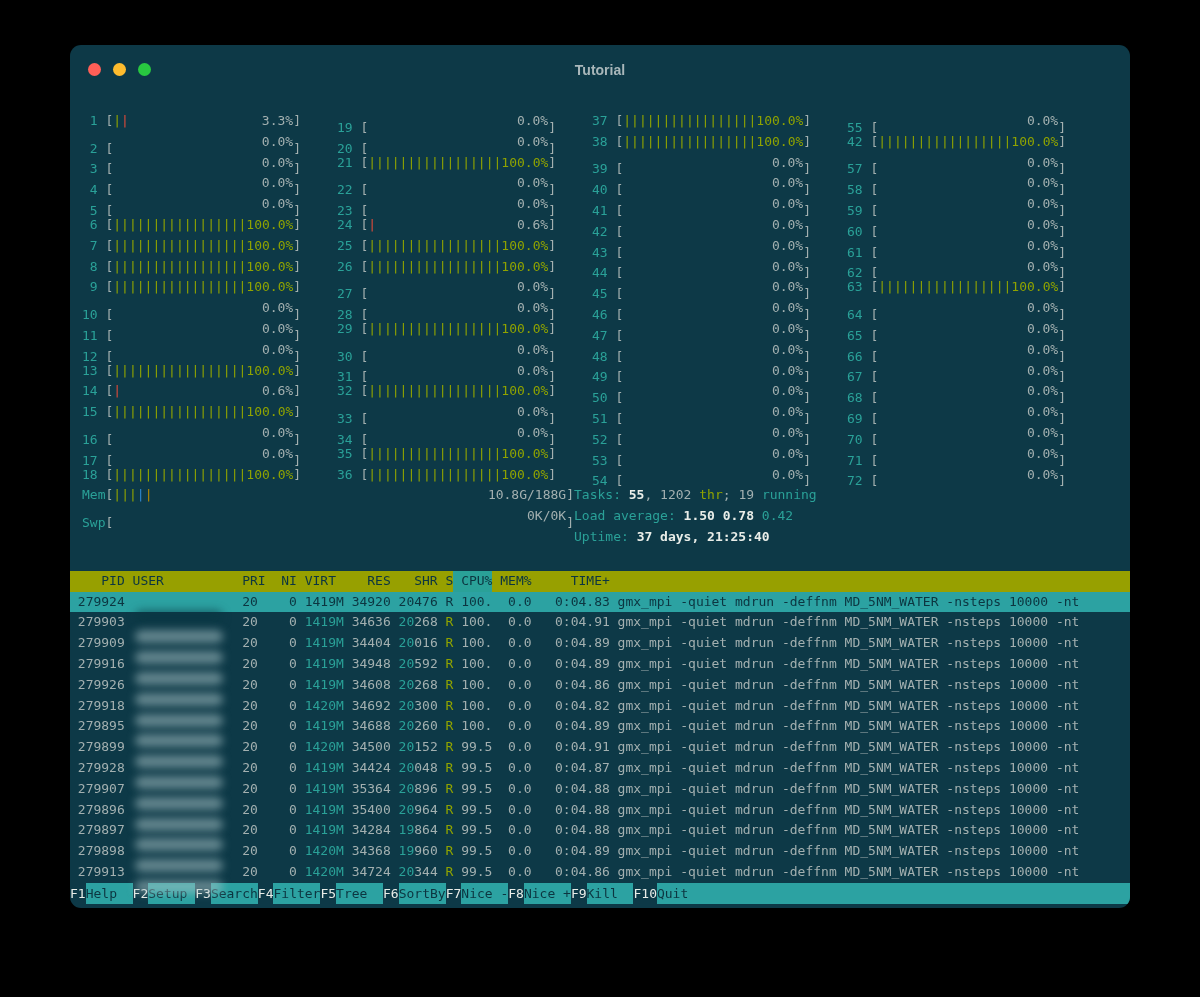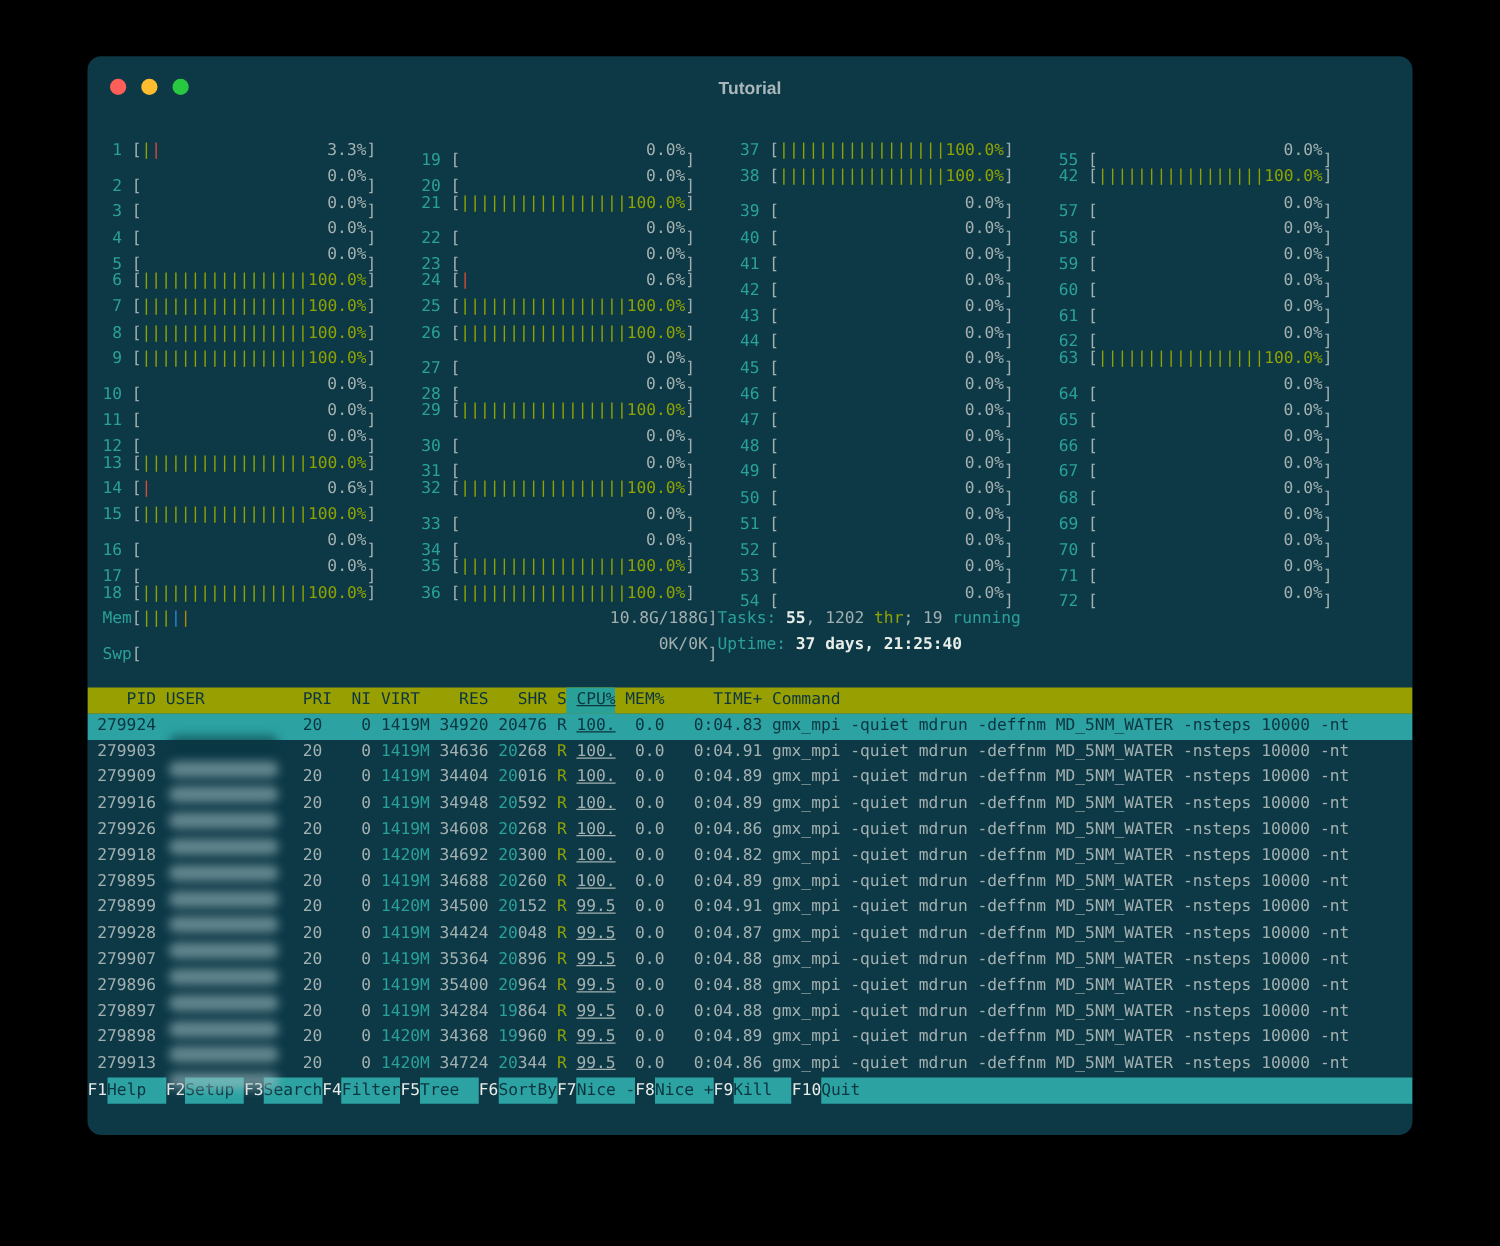--- a/index.html
+++ b/index.html
@@ -73,21 +73,21 @@
   .phead span{color:var(--dark-on-accent);}
   .phead .col-cpu{background:var(--cyan);}
   .col-pid{display:inline-block;width:7ch;text-align:right;flex:none;}
   .col-user{display:inline-block;width:13ch;margin-left:1ch;position:relative;flex:none;}
   .col-pri{display:inline-block;width:3ch;margin-left:1ch;text-align:left;flex:none;}
   .col-ni{display:inline-block;width:3ch;margin-left:1ch;text-align:right;flex:none;}
   .col-virt{display:inline-block;width:5ch;margin-left:1ch;text-align:left;flex:none;}
   .col-res{display:inline-block;width:5ch;margin-left:1ch;text-align:right;flex:none;}
   .col-shr{display:inline-block;width:5ch;margin-left:1ch;text-align:right;flex:none;}
   .col-s{display:inline-block;width:1ch;margin-left:1ch;flex:none;}
-  .col-cpu{display:inline-block;width:4ch;padding-left:1ch;text-align:right;flex:none;text-decoration:underline;}
+  .col-cpu{display:inline-block;width:4ch;padding-left:1ch;text-align:right;flex:none;}
   .col-mem{display:inline-block;width:4ch;margin-left:1ch;text-align:right;flex:none;}
   .col-time{display:inline-block;width:9ch;margin-left:1ch;text-align:right;flex:none;}
   .col-cmd{margin-left:1ch;flex:1;overflow:hidden;}
   .prow.selected{background:var(--sel);}
   .prow.selected span{color:var(--dark-on-accent) !important;}
   .user-blob{position:absolute;left:2px;top:4px;width:88px;height:13px;border-radius:7px;
     background:rgba(170,197,200,0.55);filter:blur(4px);}
   .prow.selected .user-blob{background:rgba(8,55,66,0.55);}
   
   .fbar{display:flex;height:21px;line-height:21px;margin-top:0;}
@@ -631,40 +631,40 @@
         </div>
         <div class="mem-row">
           <span class="mem-label">Swp</span>
             <span class="bracket">[</span>
             <span class="mem-inner"><span id="swp-bars"></span><span class="c-dim">0K/0K</span></span>
             <span class="bracket">]</span>
         </div>
       </div>
       <div class="bottom-right">
         <div class="info-line" id="line-tasks"><span class="c-cyan">Tasks: </span><span class="c-bold">55</span><span class="c-dim">, </span><span class="c-dim">1202 </span><span class="c-green">thr</span><span class="c-dim">; </span><span class="c-dim">19 </span><span class="c-cyan">running</span></div>
+        <div class="info-line" id="line-load"><span class="c-cyan">Load average: </span><span class="c-bold">1.50 </span><span class="c-bold">0.78 </span><span class="c-cyan">0.42</span></div>
         <div class="info-line" id="line-uptime"><span class="c-cyan">Uptime: </span><span class="c-bold">37 days, 21:25:40</span></div>
       </div>
     </div>
 
     <div class="gap-line"></div>
 
     <div class="ptable">
       <div class="phead" id="table-head">
           <span class="col-pid">PID</span>
           <span class="col-user">USER</span>
           <span class="col-pri">PRI</span>
           <span class="col-ni">NI</span>
           <span class="col-virt">VIRT</span>
           <span class="col-res">RES</span>
           <span class="col-shr">SHR</span>
           <span class="col-s">S</span>
           <span class="col-cpu">CPU%</span>
           <span class="col-mem">MEM%</span>
           <span class="col-time">TIME+</span>
-          <span class="col-cmd">Command</span>
         </div>
       <div id="table-body">
   <div class="prow selected">
     <span class="col-pid c-dim">279924</span>
             <span class="col-user"><span class="user-blob"></span></span>
             <span class="col-pri c-dim">20</span>
             <span class="col-ni c-dim">0</span>
             <span class="col-virt c-teal">1419M</span>
             <span class="col-res c-dim">34920</span>
             <span class="col-shr"><span class="c-teal shr-hi">20</span><span class="c-dim shr-lo">476</span></span>

